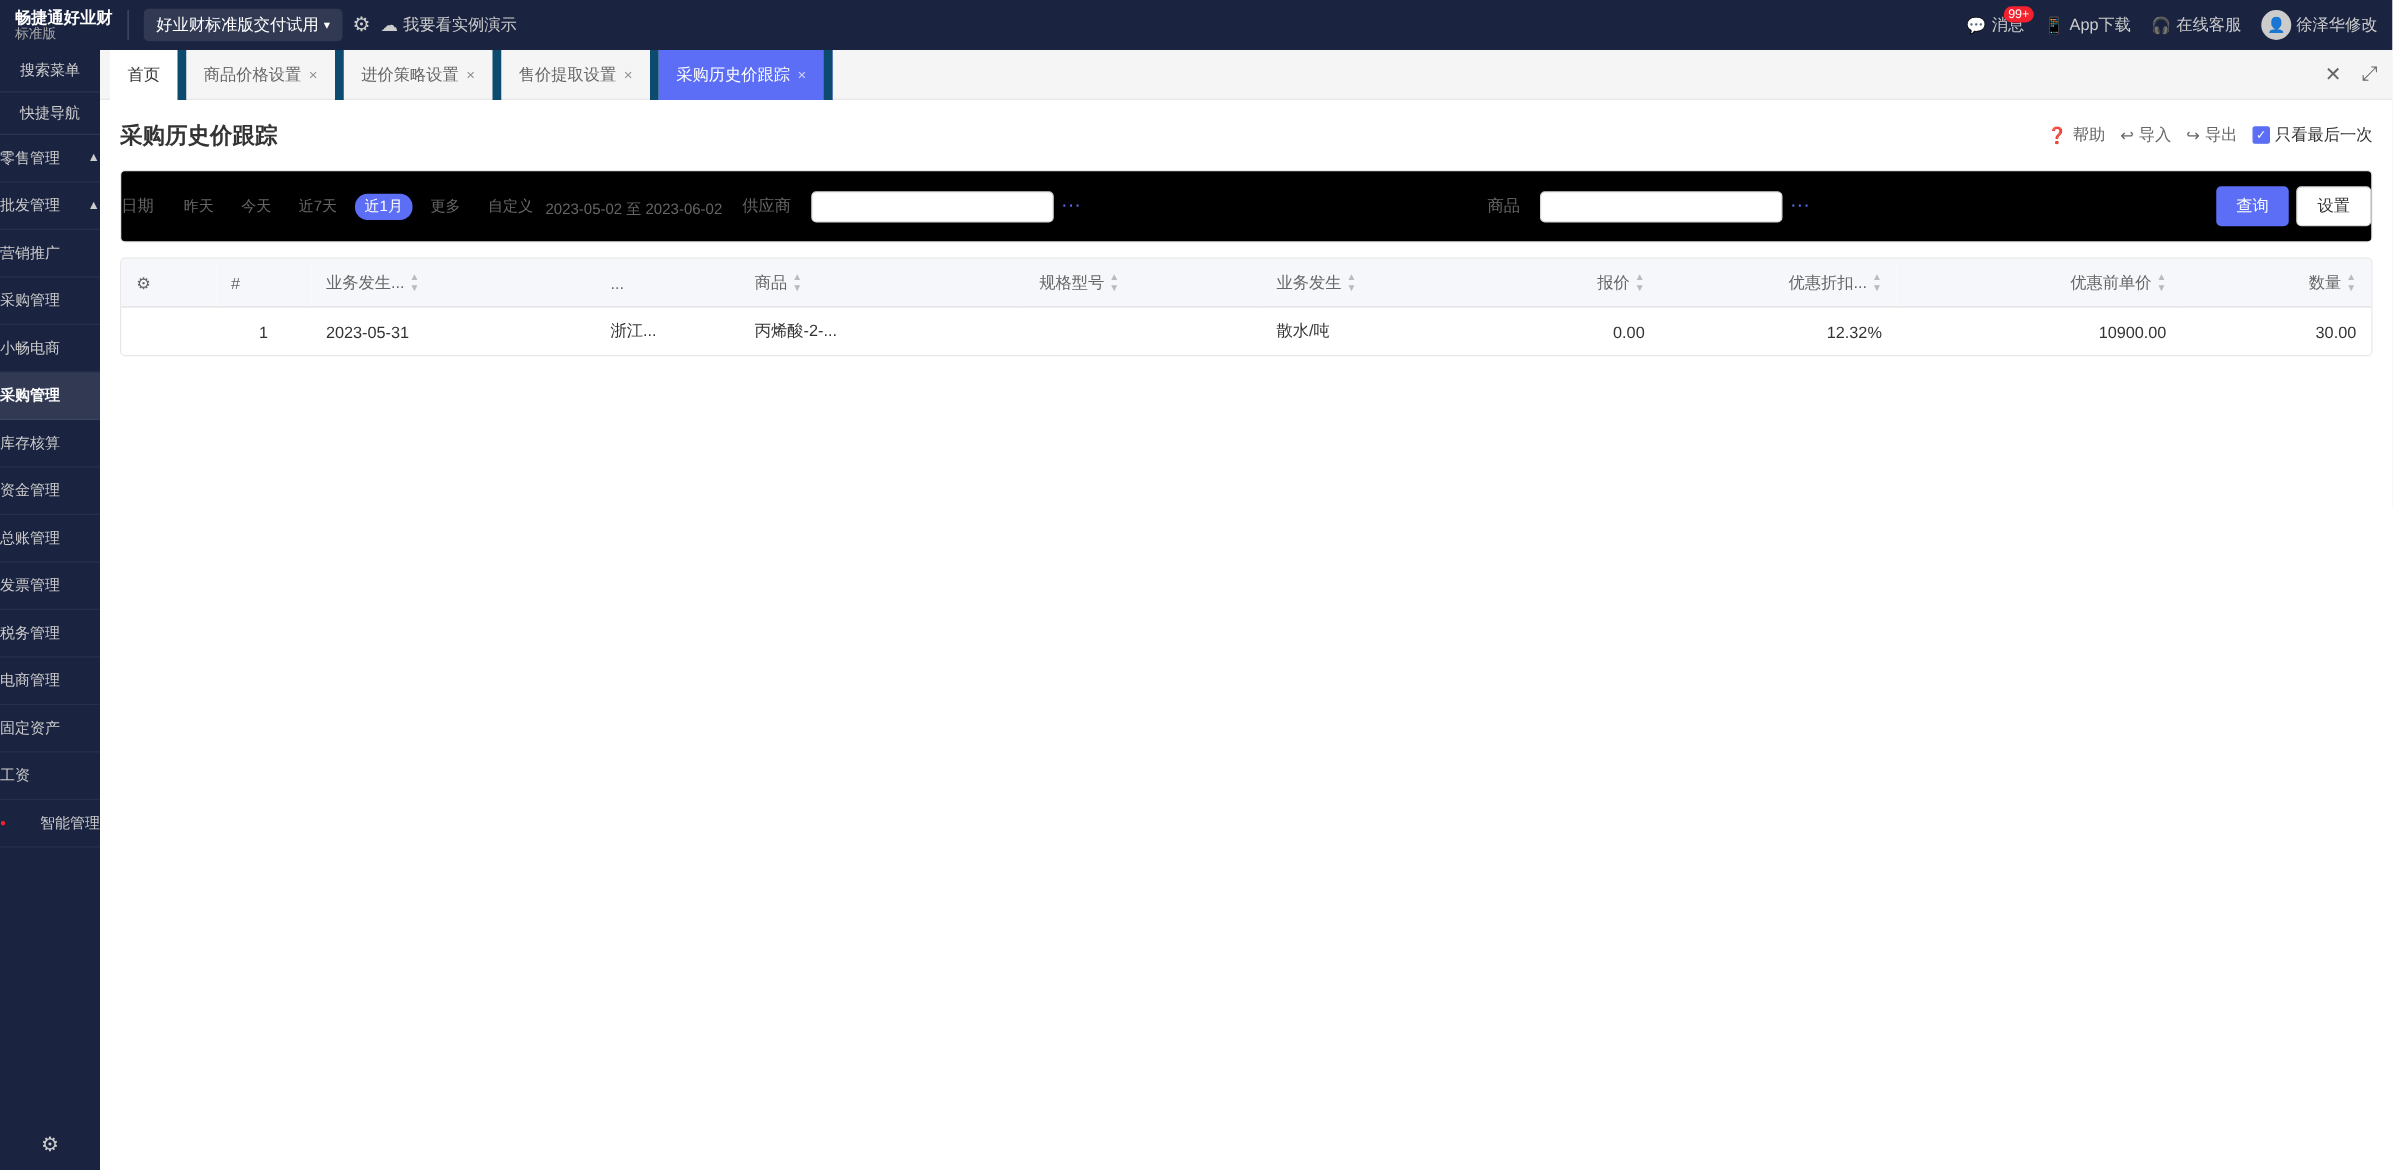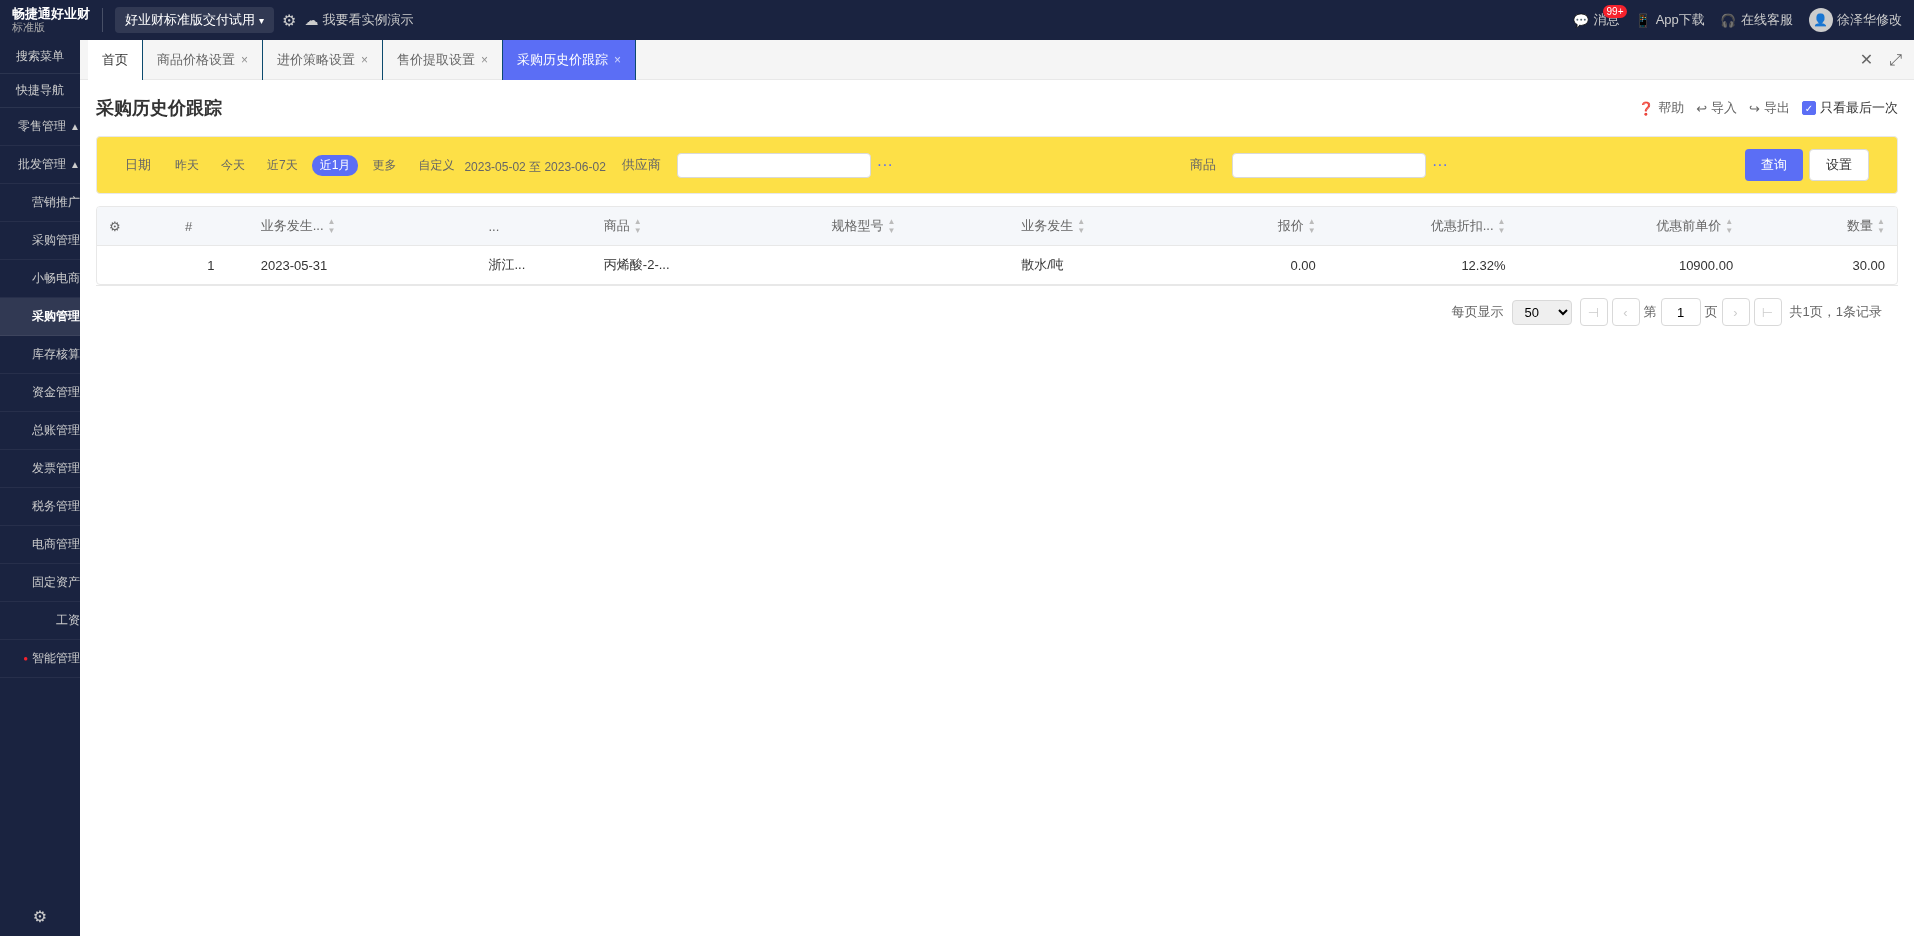--- a/index.html
+++ b/index.html
@@ -19,51 +19,51 @@
     .topbar-right-item { display: flex; align-items: center; gap: 4px; color: #ccc; font-size: 13px; cursor: pointer; position: relative; }
     .badge { background: #f5222d; color: #fff; font-size: 10px; padding: 1px 4px; border-radius: 8px; position: absolute; top: -6px; right: -8px; }
 
     
     .main-layout { display: flex; flex: 1; overflow: hidden; }
 
     
     .sidebar { width: 80px; background: #1a2340; display: flex; flex-direction: column; flex-shrink: 0; overflow-y: auto; }
     .sidebar-search { padding: 8px 0; text-align: center; color: #ccc; font-size: 12px; cursor: pointer; border-bottom: 1px solid rgba(255,255,255,0.08); }
     .sidebar-quick { padding: 8px 0; text-align: center; color: #ccc; font-size: 12px; cursor: pointer; border-bottom: 1px solid rgba(255,255,255,0.08); }
-    .sidebar-item { padding: 10px 0; text-align: center; color: #ccc; font-size: 12px; cursor: pointer; display: flex; align-items: center; justify-content: flex-end; gap: 4px; border-bottom: 1px solid rgba(255,255,255,0.06); }
+    .sidebar-item { padding: 10px 0; text-align: center; color: #ccc; font-size: 12px; cursor: pointer; display: flex; align-items: center; justify-content: space-between; gap: 4px; border-bottom: 1px solid rgba(255,255,255,0.06); }
     .sidebar-item.active { color: #fff; background: rgba(255,255,255,0.1); font-weight: bold; }
     .sidebar-item .arrow { font-size: 10px; }
     .sidebar-settings { margin-top: auto; padding: 10px 0; text-align: center; color: #ccc; font-size: 16px; cursor: pointer; }
     .dot-red { color: #f5222d; font-size: 8px; }
 
     
     .content-area { flex: 1; display: flex; flex-direction: column; overflow: hidden; background: #fff; }
 
     
     .tab-bar { height: 40px; background: #f5f5f5; display: flex; align-items: center; border-bottom: 1px solid #e8e8e8; padding: 0 8px; gap: 0; flex-shrink: 0; }
-    .tab { padding: 0 14px; height: 40px; display: flex; align-items: center; gap: 6px; font-size: 13px; cursor: pointer; color: #666; border-right: 1px solid #0c4a6e; white-space: nowrap; }
+    .tab { padding: 0 14px; height: 40px; display: flex; align-items: center; gap: 6px; font-size: 13px; cursor: pointer; color: #666; border-right: 7px solid #0c4a6e; white-space: nowrap; }
     .tab:first-child { background: #fff; color: #333; }
     .tab.active { background: #5b6ef5; color: #fff; }
     .tab-close { font-size: 12px; cursor: pointer; opacity: 0.7; }
     .tab-bar-actions { margin-left: auto; display: flex; align-items: center; gap: 8px; }
     .tab-bar-action { color: #666; font-size: 16px; cursor: pointer; padding: 4px; }
 
     
     .page-content { flex: 1; overflow-y: auto; padding: 16px; }
 
     
     .page-header { display: flex; align-items: center; justify-content: space-between; margin-bottom: 16px; }
     .page-title { font-size: 18px; font-weight: bold; color: #333; }
     .page-actions { display: flex; align-items: center; gap: 12px; }
     .action-link { display: flex; align-items: center; gap: 4px; color: #666; font-size: 13px; cursor: pointer; }
     .checkbox-label { display: flex; align-items: center; gap: 4px; font-size: 13px; color: #333; cursor: pointer; }
     .checkbox-blue { width: 14px; height: 14px; border: 1px solid #5b6ef5; background: #5b6ef5; border-radius: 2px; display: flex; align-items: center; justify-content: center; color: #fff; font-size: 10px; }
 
     
-    .filter-bar { background: #fde047; border: 1px solid #e8e8e8; border-radius: 4px; padding: 12px 28px; margin-bottom: 12px; }
+    .filter-bar { background: #000000; border: 1px solid #e8e8e8; border-radius: 4px; padding: 12px 0; margin-bottom: 12px; }
     .filter-row { display: flex; align-items: center; gap: 16px; }
     .filter-label { color: #666; font-size: 13px; white-space: nowrap; }
     .filter-date-options { display: flex; gap: 6px; align-items: center; }
     .date-opt { padding: 2px 8px; border-radius: 10px; font-size: 12px; cursor: pointer; color: #666; }
     .date-opt.active { background: #5b6ef5; color: #fff; }
     .date-range { font-size: 12px; color: #666; margin-top: 4px; }
     .filter-supplier { display: flex; align-items: center; gap: 6px; flex: 1; }
     .filter-input { border: 1px solid #d9d9d9; border-radius: 4px; padding: 4px 8px; font-size: 13px; min-width: 160px; color: #333; }
     .filter-dots { color: #5b6ef5; font-size: 16px; cursor: pointer; }
     .filter-goods { display: flex; align-items: center; gap: 6px; flex: 1; }
@@ -375,33 +375,15 @@
       <td class="col-unit">散水/吨</td>
       <td class="col-price" style="text-align:right;">0.00</td>
       <td class="col-discount" style="text-align:right;">12.32%</td>
       <td class="col-preprice" style="text-align:right;">10900.00</td>
       <td class="col-qty" style="text-align:right;">30.00</td>
     </tr>
             </tbody>
         </table>
       </div>
 
-      <div class="pagination">
-        <span class="page-size-label">每页显示</span>
-        <select class="page-size-select">
-          <option>50</option>
-          <option>100</option>
-          <option>200</option>
-        </select>
-        <div class="page-nav">
-          <button class="page-nav-btn disabled">⊣</button>
-          <button class="page-nav-btn disabled">‹</button>
-          <span>第</span>
-          <input class="page-input" type="text" value="1" style="">
-          <span>页</span>
-          <button class="page-nav-btn disabled">›</button>
-          <button class="page-nav-btn disabled">⊢</button>
-        </div>
-        <span class="page-total">共1页，1条记录</span>
-      </div>
     </div>
   </div>
 </div>
 
 </body></html>

